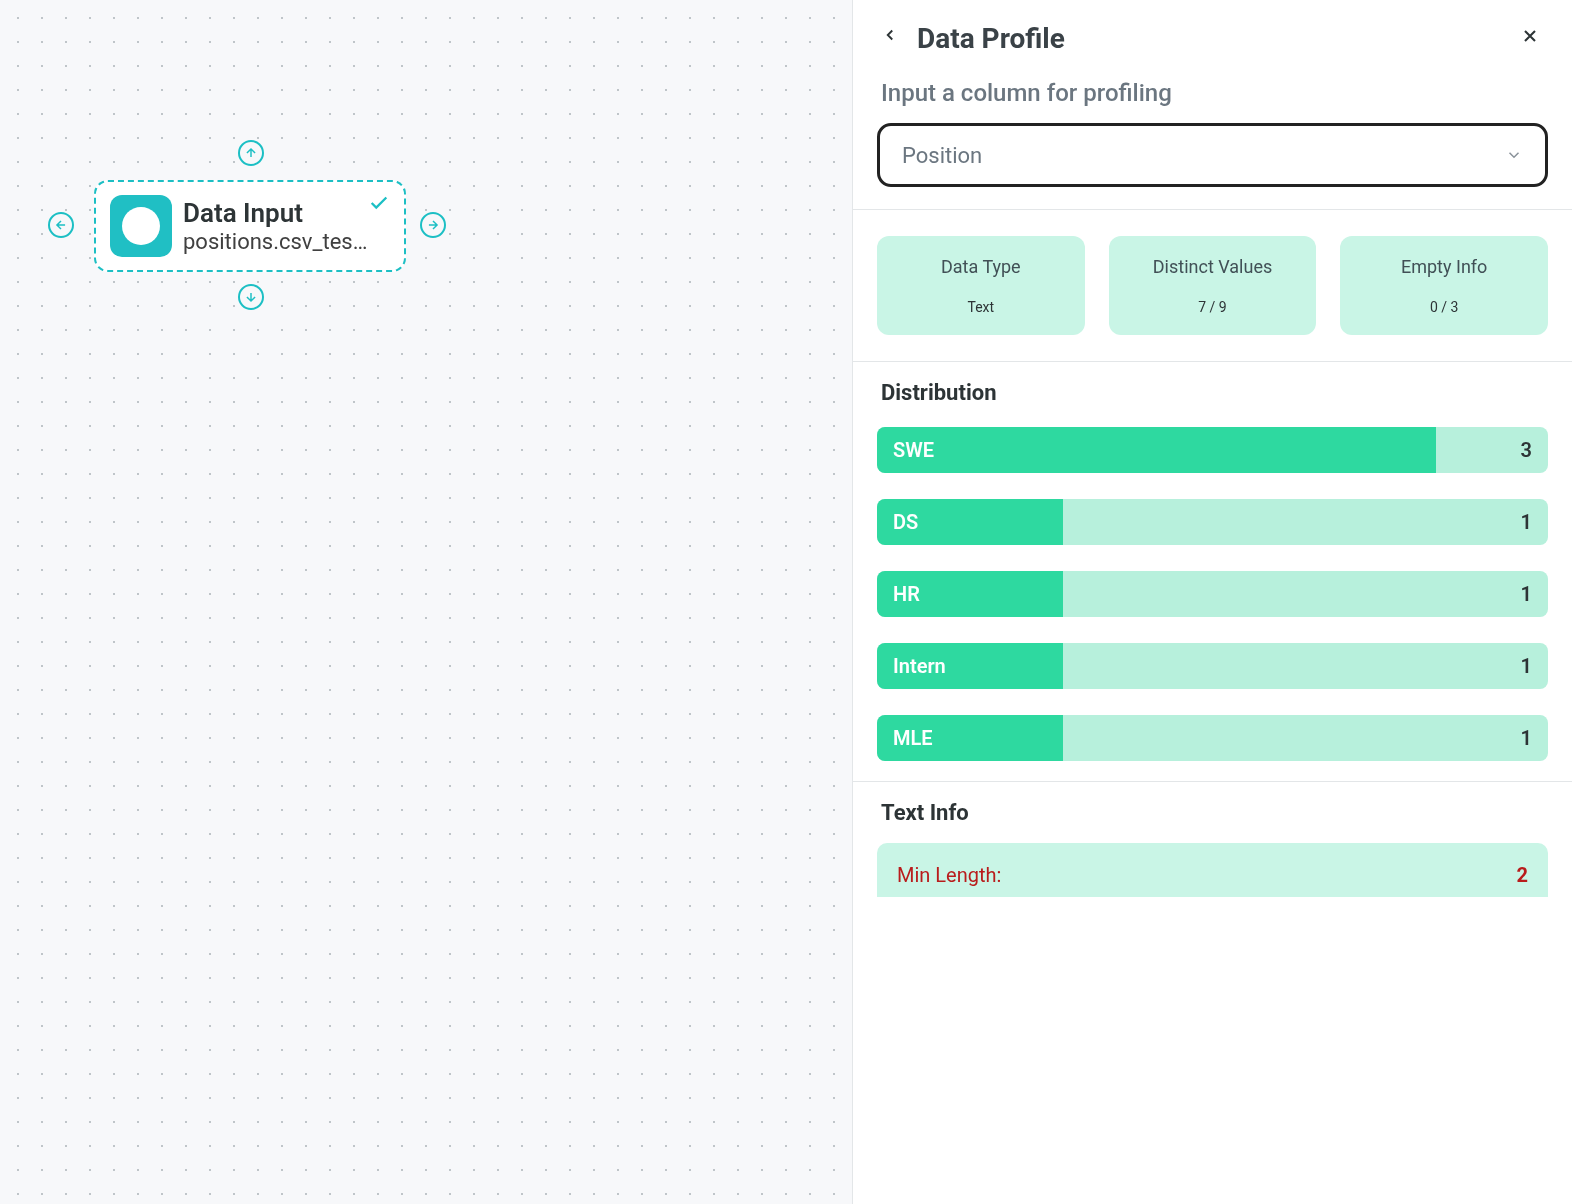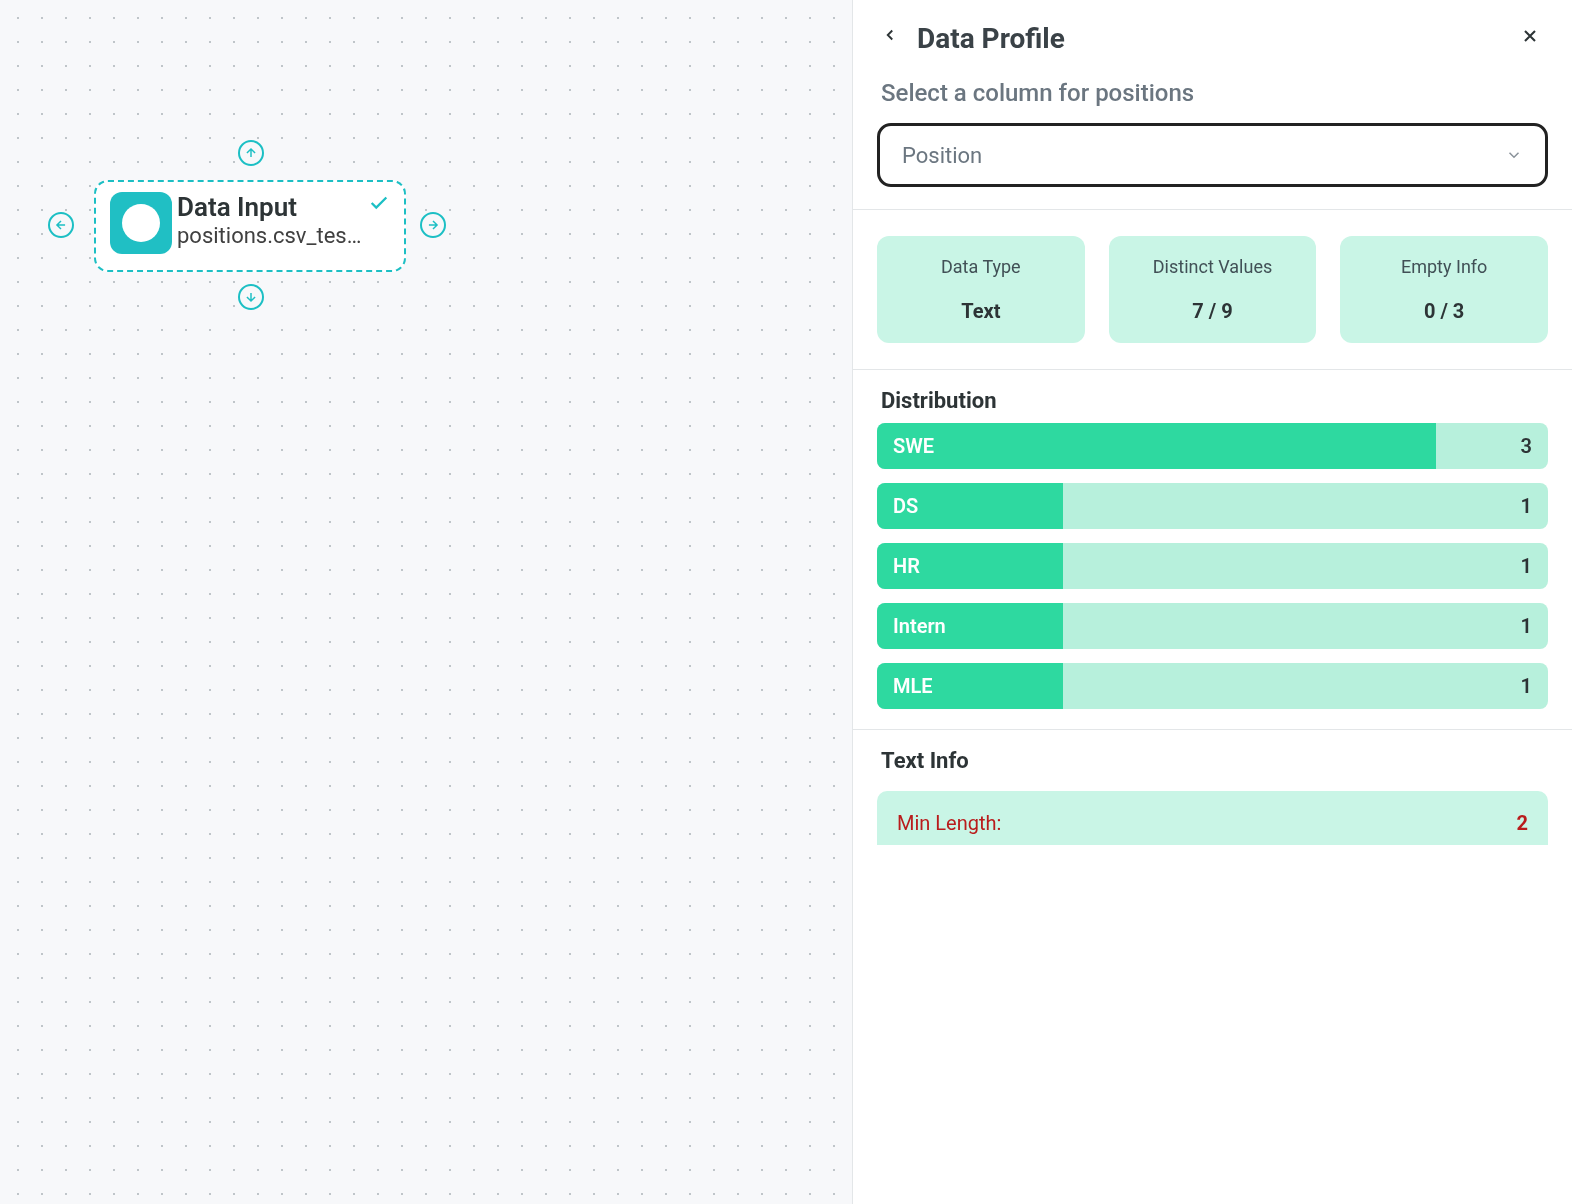--- a/index.html
+++ b/index.html
@@ -26,22 +26,23 @@
   .node {
     position: absolute;
     left: 54px;
     top: 40px;
     width: 312px;
     height: 92px;
     background: #fff;
     border: 2px dashed #1cbfc4;
     border-radius: 14px;
     display: flex;
+    align-items: center;
     padding: 10px 14px;
-    gap: 5px;
+    gap: 11px;
   }
   .node-icon {
     width: 62px; height: 62px;
     background: #20bfc4;
     border-radius: 12px;
     display: flex; align-items: center; justify-content: center;
     flex-shrink: 0;
   }
   .node-icon .circ {
     width: 38px; height: 38px; border-radius: 50%;
@@ -121,29 +122,29 @@
     padding: 26px 24px;
   }
   .stat-card {
     flex: 1;
     background: #c9f5e6;
     border-radius: 12px;
     padding: 20px 10px;
     text-align: center;
   }
   .stat-card .label { font-size: 18px; color: #415056; margin-bottom: 22px; }
-  .stat-card .value { font-size: 20px; font-weight: 700; color: #2d3436; }
+  .stat-card .value { font-size: 14px; font-weight: 400; color: #2d3436; }
 
   .section-h {
     font-size: 22px; font-weight: 700; color: #2d3436;
     padding: 18px 28px 10px 28px;
   }
 
   .dist { padding: 0 24px 20px 24px; display: flex; flex-direction: column; gap: 14px; }
-  .bar-row { position: relative; height: 46px; }
+  .bar-row { position: relative; height: 46px; margin-top: 12px; }
   .bar-bg {
     position: absolute; inset: 0;
     background: #b7f0dc;
     border-radius: 8px;
   }
   .bar-fill {
     position: absolute; top: 0; bottom: 0; left: 0;
     background: #2ed9a0;
     border-radius: 8px 0 0 8px;
   }
@@ -221,21 +222,21 @@
         </svg>
     </button>
     <div class="panel-title">Data Profile</div>
     <button class="close-btn">
       <svg viewBox="0 0 24 24" fill="none" stroke="currentColor" stroke-width="2.5">
           <path d="M18 6L6 18M6 6l12 12"></path>
         </svg>
     </button>
   </div>
 
-  <div class="select-label">Select a column for positions</div>
+  <div class="select-label">Input a column for profiling</div>
 
   <div class="selector">
     <span class="selector-text">Position</span>
     <svg viewBox="0 0 24 24" fill="none" stroke="currentColor" stroke-width="2">
         <path d="M6 9l6 6 6-6"></path>
       </svg>
   </div>
 
   <div class="divider"></div>
 

